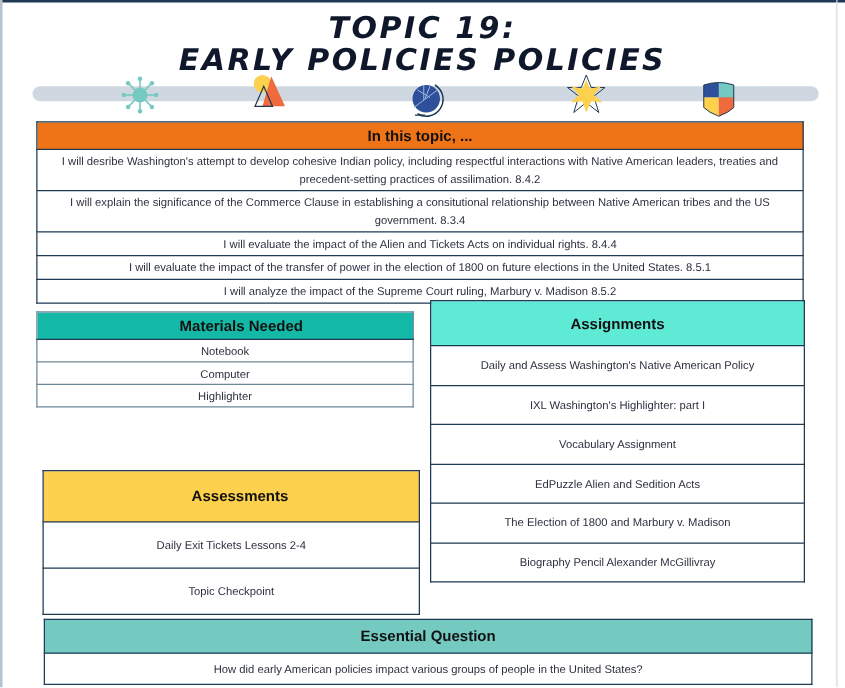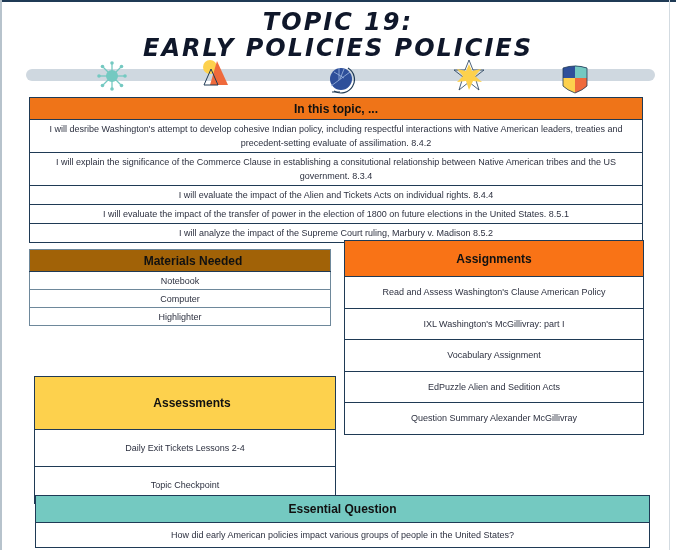--- a/index.html
+++ b/index.html
@@ -25,32 +25,32 @@
     .tbl { width: 100%; border: 1.5px solid #1f3a55; }
     .tbl td { border: 1.5px solid #1f3a55; text-align: center; background: #fff;
       font-size: 9px; line-height: 14px; color: #2d3140; padding: 2px 6px; }
     .tbl td.hdr { font-weight: bold; color: #111; }
 
     .topic-box { left: 29px; top: 97px; width: 614px; }
     .topic-box td.hdr { background: #ef7418; font-size: 12px; height: 22px; }
     .topic-box td.row { height: auto; }
 
     .materials-box { left: 29px; top: 249px; width: 302px; }
-    .materials-box td.hdr { background: #a16207; font-size: 12px; height: 22px; padding-left: 32px; }
+    .materials-box td.hdr { background: #14b8a6; font-size: 12px; height: 22px; padding-left: 32px; }
     .materials-box td.row { height: 18px; padding: 1px 6px; }
     .materials-box .tbl, .materials-box .tbl td { border-color: #6e889b; }
     .materials-box td.hdr { border-bottom-color: #1f3a55; }
 
     .assign-box { left: 344px; top: 240px; width: 300px; }
-    .assign-box td.hdr { background: #f97316; font-size: 12px; height: 36px; }
+    .assign-box td.hdr { background: #5eead4; font-size: 12px; height: 36px; }
     .assign-box td.row { height: 31.5px; }
     .assign-box .tbl, .assign-box .tbl td { border-color: #1f3a55; }
 
     .assess-box { left: 34px; top: 376px; width: 302px; }
-    .assess-box td.hdr { background: #fdd14d; font-size: 12px; height: 53px; padding-left: 20px; }
+    .assess-box td.hdr { background: #fdd14d; font-size: 12px; height: 41px; padding-left: 20px; }
     .assess-box td.row { height: 37px; }
 
     .eq-box { left: 35px; top: 495px; width: 615px; }
     .eq-box td.hdr { background: #74c9c1; font-size: 12px; height: 27px; }
     .eq-box td.row { height: 25px; }
   </style>
 </head>
 <body>
 
 <div class="page-top-line"></div>
@@ -117,21 +117,21 @@
   <path d="M2 4 Q14 0 26 4 L26 22 Q22 26 14 29 Q6 26 2 22 Z" fill="none" stroke="#1f3a55" stroke-width="0.8"></path>
 </svg>
 
 <div class="box topic-box">
   <table class="tbl">
     <tbody>
         <tr>
           <td class="hdr">In this topic, ...</td>
         </tr>
     <tr>
-          <td class="row">I will desribe Washington's attempt to develop cohesive Indian policy, including respectful interactions with Native American leaders, treaties and precedent-setting evaluate of assilimation. 8.4.2</td>
+          <td class="row">I will desribe Washington's attempt to develop cohesive Indian policy, including respectful interactions with Native American leaders, treaties and precedent-setting practices of assilimation. 8.4.2</td>
         </tr>
     <tr>
           <td class="row">I will explain the significance of the Commerce Clause in establishing a consitutional relationship between Native American tribes and the US government. 8.3.4</td>
         </tr>
     <tr>
           <td class="row">I will evaluate the impact of the Alien and Tickets Acts on individual rights. 8.4.4</td>
         </tr>
     <tr>
           <td class="row">I will evaluate the impact of the transfer of power in the election of 1800 on future elections in the United States. 8.5.1</td>
         </tr>
@@ -161,33 +161,36 @@
     </table>
 </div>
 
 <div class="box assign-box">
   <table class="tbl">
     <tbody>
         <tr>
           <td class="hdr">Assignments</td>
         </tr>
     <tr>
-          <td class="row">Read and Assess Washington's Clause American Policy</td>
-        </tr>
-    <tr>
-          <td class="row">IXL Washington's McGillivray: part I</td>
+          <td class="row">Daily and Assess Washington's Native American Policy</td>
+        </tr>
+    <tr>
+          <td class="row">IXL Washington's Highlighter: part I</td>
         </tr>
     <tr>
           <td class="row">Vocabulary Assignment</td>
         </tr>
     <tr>
           <td class="row">EdPuzzle Alien and Sedition Acts</td>
         </tr>
     <tr>
-          <td class="row">Question Summary Alexander McGillivray</td>
+          <td class="row">The Election of 1800 and Marbury v. Madison</td>
+        </tr>
+    <tr>
+          <td class="row">Biography Pencil Alexander McGillivray</td>
         </tr>
   </tbody>
     </table>
 </div>
 
 <div class="box assess-box">
   <table class="tbl">
     <tbody>
         <tr>
           <td class="hdr">Assessments</td>

